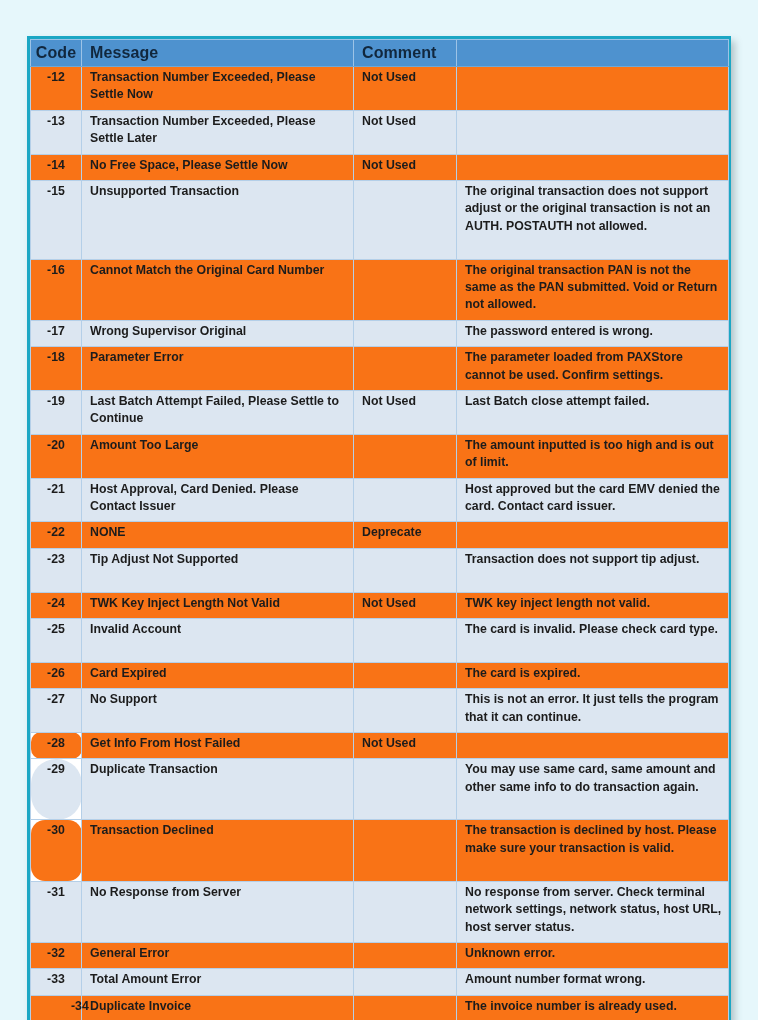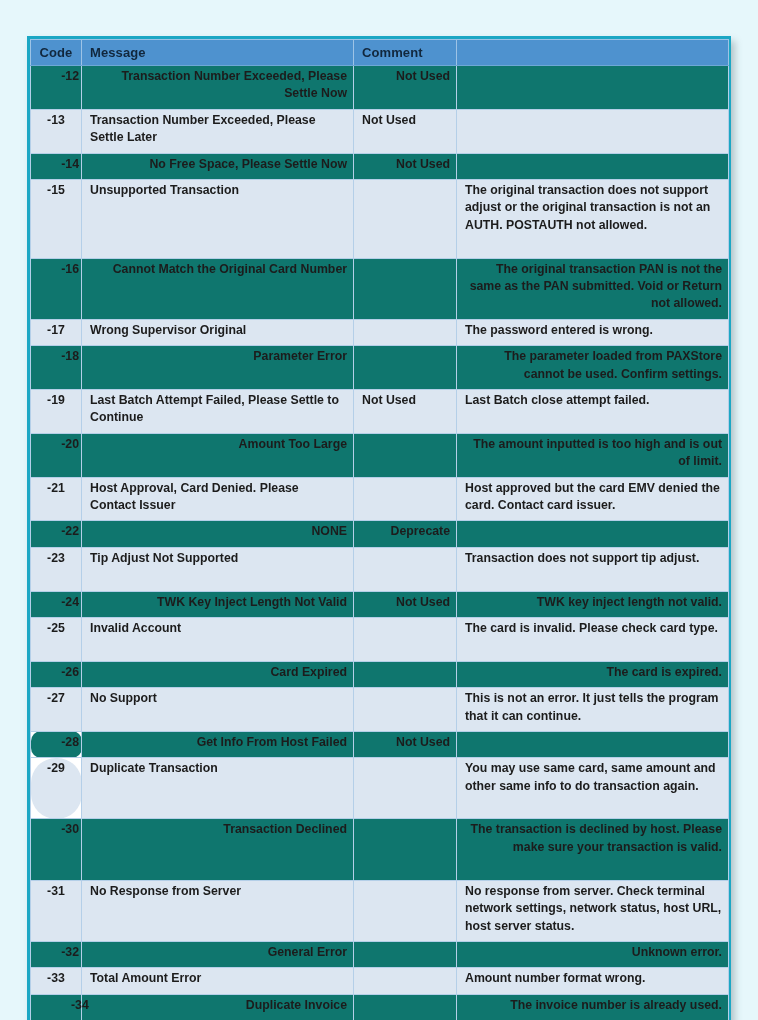--- a/index.html
+++ b/index.html
@@ -47,21 +47,21 @@
   table.codes col.c-desc { width: 272px; }
 
   table.codes thead th {
     background: #4e92cf;
     color: #11273d;
     font-weight: bold;
     text-align: left;
     padding: 4px 6px 4px 8px;
     border: 1px solid #9dc3e6;
     border-bottom: 1px solid #6fa8d6;
-    font-size: 13px;
+    font-size: 16px;
     letter-spacing: 0.1px;
     height: 17px;
     vertical-align: middle;
   }
   table.codes thead th.h-code {
     text-align: center;
     padding-left: 4px;
     padding-right: 4px;
   }
 
@@ -81,22 +81,21 @@
     padding-right: 2px;
     font-weight: bold;
     white-space: nowrap;
   }
 
   table.codes tbody tr.alt td {
     background: #dce6f1;
     margin-top: 12px;
   }
   table.codes tbody tr.plain td {
-    background: #0f766e;
-    text-align: right;
+    background: #f97316;
   }
 </style>
 </head>
 <body>
 
 <div id="page">
   <div id="table-frame">
     <table class="codes">
       <colgroup>
         <col class="c-code">
@@ -215,21 +214,21 @@
             <td>Not Used</td>
             <td></td>
           </tr>
           <tr class="alt">
             <td class="code-cell" style="height: 55.2px; border-radius: 25px;">-29</td>
             <td>Duplicate Transaction</td>
             <td></td>
             <td>You may use same card, same amount and other same info to do transaction again.</td>
           </tr>
           <tr class="plain">
-            <td class="code-cell" style="height: 55.2px;">-30</td>
+            <td class="code-cell" style="height: 55.2px; border-radius: 14px;">-30</td>
             <td>Transaction Declined</td>
             <td></td>
             <td>The transaction is declined by host. Please make sure your transaction is valid.</td>
           </tr>
           <tr class="alt">
             <td class="code-cell" style="height: 55.2px;">-31</td>
             <td>No Response from Server</td>
             <td></td>
             <td>No response from server. Check terminal network settings, network status, host URL, host server status.</td>
           </tr>

